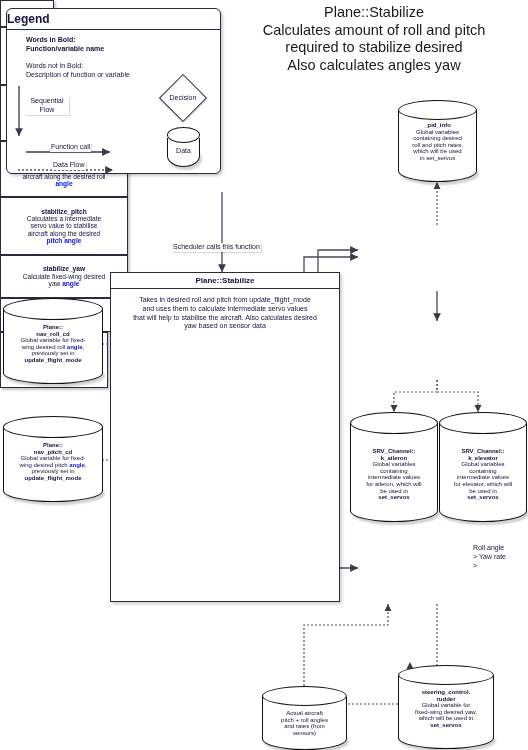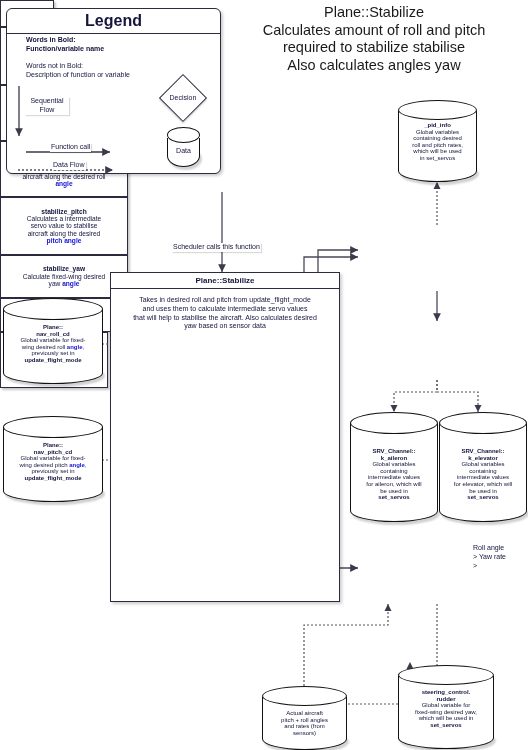--- a/index.html
+++ b/index.html
@@ -52,21 +52,21 @@
   .cyl .txt b { display:block; }
 
   
   #legend {
     position:absolute;
     border:1px solid #2b2b3d; border-radius:6px;
     background:#fff;
     box-shadow:2px 2px 3px rgba(0,0,0,0.2);
   }
   #legend .lg-title {
-    text-align:center; font-weight:bold; font-size:16px;
+    text-align:left; font-weight:bold; font-size:12px;
     padding:3px 0 3px 0;
     border-bottom:1px solid #2b2b3d;
   }
   .lg-txt { position:absolute; font-size:7px; line-height:1.25; }
   .lg-txt.bold { font-weight:bold; }
 
   .diamond {
     position:absolute;
     border:1px solid #2b2b3d;
     background:#fff;
@@ -197,21 +197,21 @@
   <div class="cyl" style="left:167px; top:127px; width:33px; height:40px;">
     <div class="bot" style="top:18px;"></div>
     <div class="body" style="height:18px;"></div>
     <div class="top" style="height:16px;"></div>
     <div class="txt" style="top:20px; font-size:7px;">Data</div>
   </div>
 
   <div id="title" style="left:224px; top:4px; width:300px;">
     <div>Plane::Stabilize</div>
     <div>Calculates amount of roll and pitch</div>
-    <div>required to stabilize stabilise</div>
+    <div>required to stabilize desired</div>
     <div>Also calculates angles yaw</div>
   </div>
 
   <div class="cyl" style="left:398px; top:100px; width:79px; height:82px;">
     <div class="bot" style="top:60px;"></div>
     <div class="body" style="height:60px;"></div>
     <div class="top" style="height:20px;"></div>
     <div class="txt" style="top:22px; font-size:6px;">
       <b>_pid_info</b>
       <span style="white-space:pre-line;">Global variables

